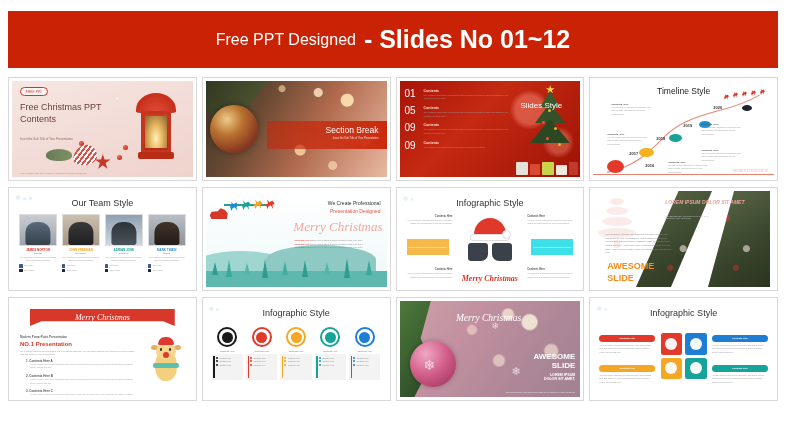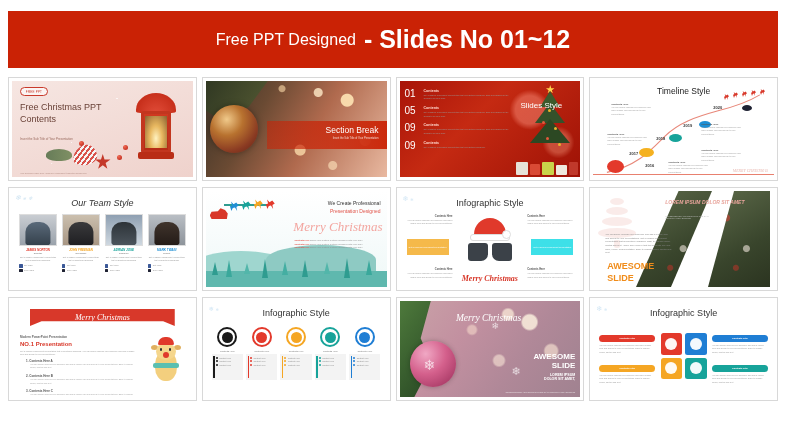--- a/index.html
+++ b/index.html
@@ -127,21 +127,21 @@
   .s4 .dot { position:absolute; border-radius:50%; }
   .s4 .yr { position:absolute; color:#333; font-size:4px; font-weight:bold; }
   .s4 .note { position:absolute; width:40px; }
   .s4 .nh { font-size:2.5px; font-weight:bold; color:#555; }
   .s4 .sleigh { position:absolute; right:4px; top:6px; width:46px; height:18px; }
   .s4 .deer { position:absolute; width:5px; height:7px; background:#d8382a;
     clip-path: polygon(20% 100%,0 55%,25% 45%,15% 10%,40% 35%,70% 20%,100% 45%,75% 60%,80% 100%,60% 65%,35% 70%); }
   .s4 .sbase { position:absolute; bottom:2px; left:0; right:0; height:1px; background:#e8806f; }
 
   
-  .s5 { background:#fff;font-style:italic; }
+  .s5 { background:#fff; }
   .s5 .t { position:absolute; left:0; right:0; top:7px; text-align:center; color:#333; font-size:9px; }
   .s5 .flakes { position:absolute; left:3px; top:3px; width:34px; height:26px; color:#cfe4f2; font-size:7px; }
   .s5 .people { position:absolute; left:7px; right:7px; top:23px; display:flex; gap:5px; }
   .s5 .p { flex:1; }
   .s5 .ph { width:100%; height:32px; border:.7px solid #ddd; position:relative; overflow:hidden; }
   .s5 .face { position:absolute; left:50%; transform:translateX(-50%); bottom:0; width:70%; height:78%;
     border-radius:42% 42% 12% 12%; }
   .s5 .nm { text-align:center; font-size:3px; font-weight:bold; margin-top:2px; }
   .s5 .rl { text-align:center; font-size:2.4px; color:#777; }
   .s5 .bd { font-size:2.1px; color:#9a9a9a; text-align:center; line-height:1.5; margin-top:1px; }

